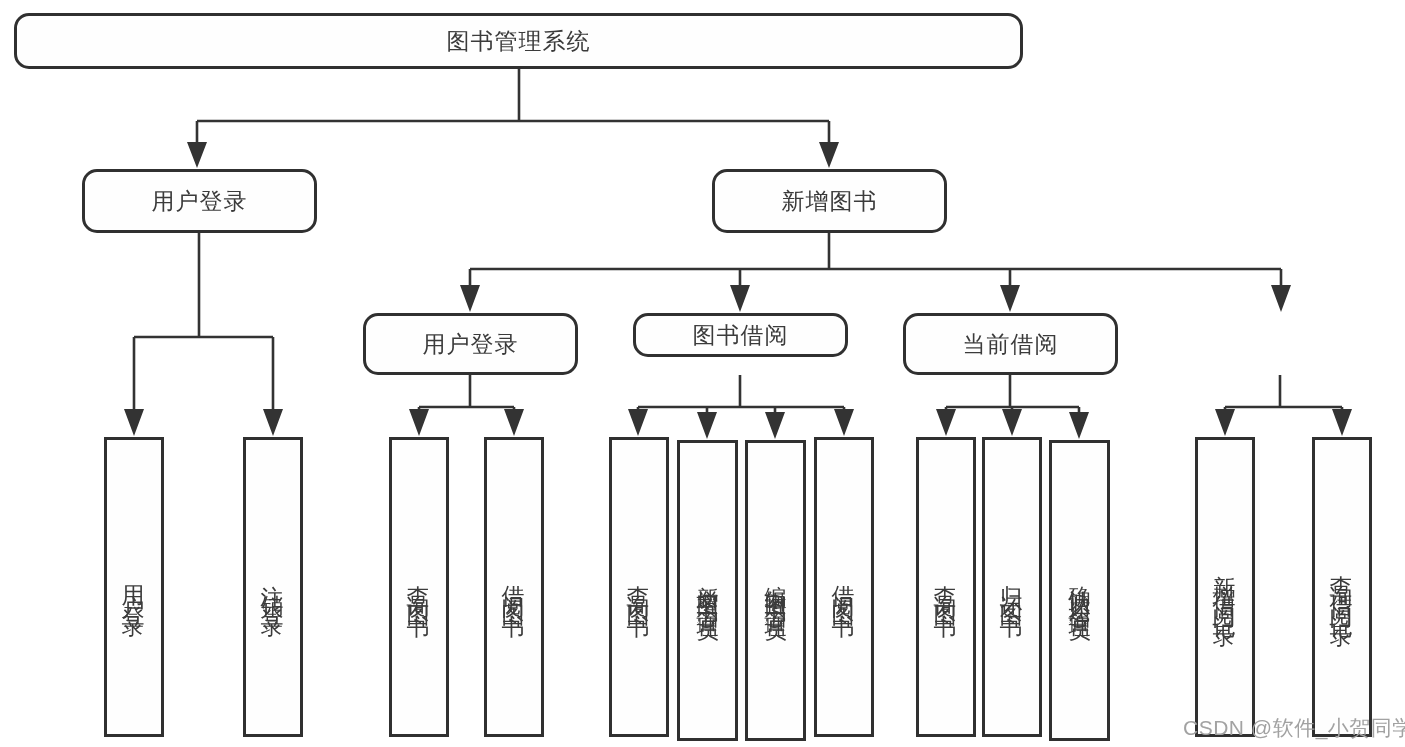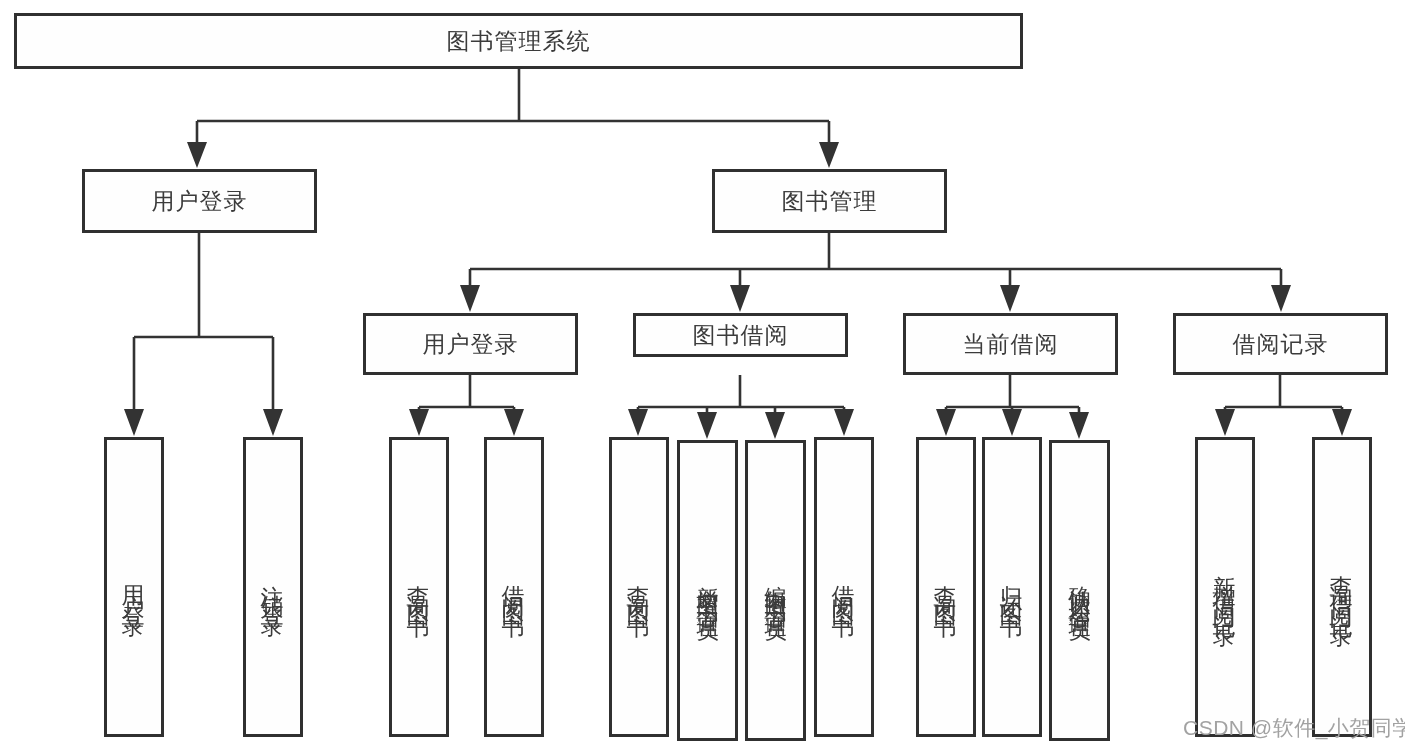--- a/index.html
+++ b/index.html
@@ -20,21 +20,21 @@
     position: absolute;
     box-sizing: border-box;
     background: #fefefe;
     border: 3px solid #303030;
     display: flex;
     align-items: center;
     justify-content: center;
     text-align: center;
     white-space: nowrap;
   }
-  .h { font-size: 23px; letter-spacing: 1px; }
+  .h { font-size: 23px; letter-spacing: 1px; border-radius: 15px; }
   .v {
     writing-mode: vertical-rl;
     text-orientation: mixed;
     font-size: 23px;
     letter-spacing: 10px;
     width: 60px;
     height: 300px;
     top: 437px;
   }
   .v.long {
@@ -110,26 +110,25 @@
     </g>
     <g>
       <path class="wire" d="M1280 375 V407 M1225 407 H1342 M1225 407 V411 M1342 407 V411"></path>
       <path class="head" d="M1215 409 L1235 409 L1225 436 Z M1332 409 L1352 409 L1342 436 Z"></path>
     </g>
   </svg>
 
   <div class="node h" id="n-root">图书管理系统</div>
 
   <div class="node h" id="n-user">用户登录</div>
-  <div class="node h" id="n-book">图书管理</div>
+  <div class="node h" id="n-book">新增图书</div>
 
   <div class="node h" id="n-g0">用户登录</div>
   <div class="node h" id="n-g1">图书借阅</div>
   <div class="node h" id="n-g2">当前借阅</div>
-  <div class="node h" id="n-g3">借阅记录</div>
 
   <div class="node v" id="n-l00">用户登录</div>
   <div class="node v" id="n-l01">注销登录</div>
 
   <div class="node v" id="n-l10">查询图书</div>
   <div class="node v" id="n-l11">借阅图书</div>
 
   <div class="node v" id="n-l20">查询图书</div>
   <div class="node v long" id="n-l21">新增图书（管理员）</div>
   <div class="node v long" id="n-l22">编辑图书（管理员）</div>

